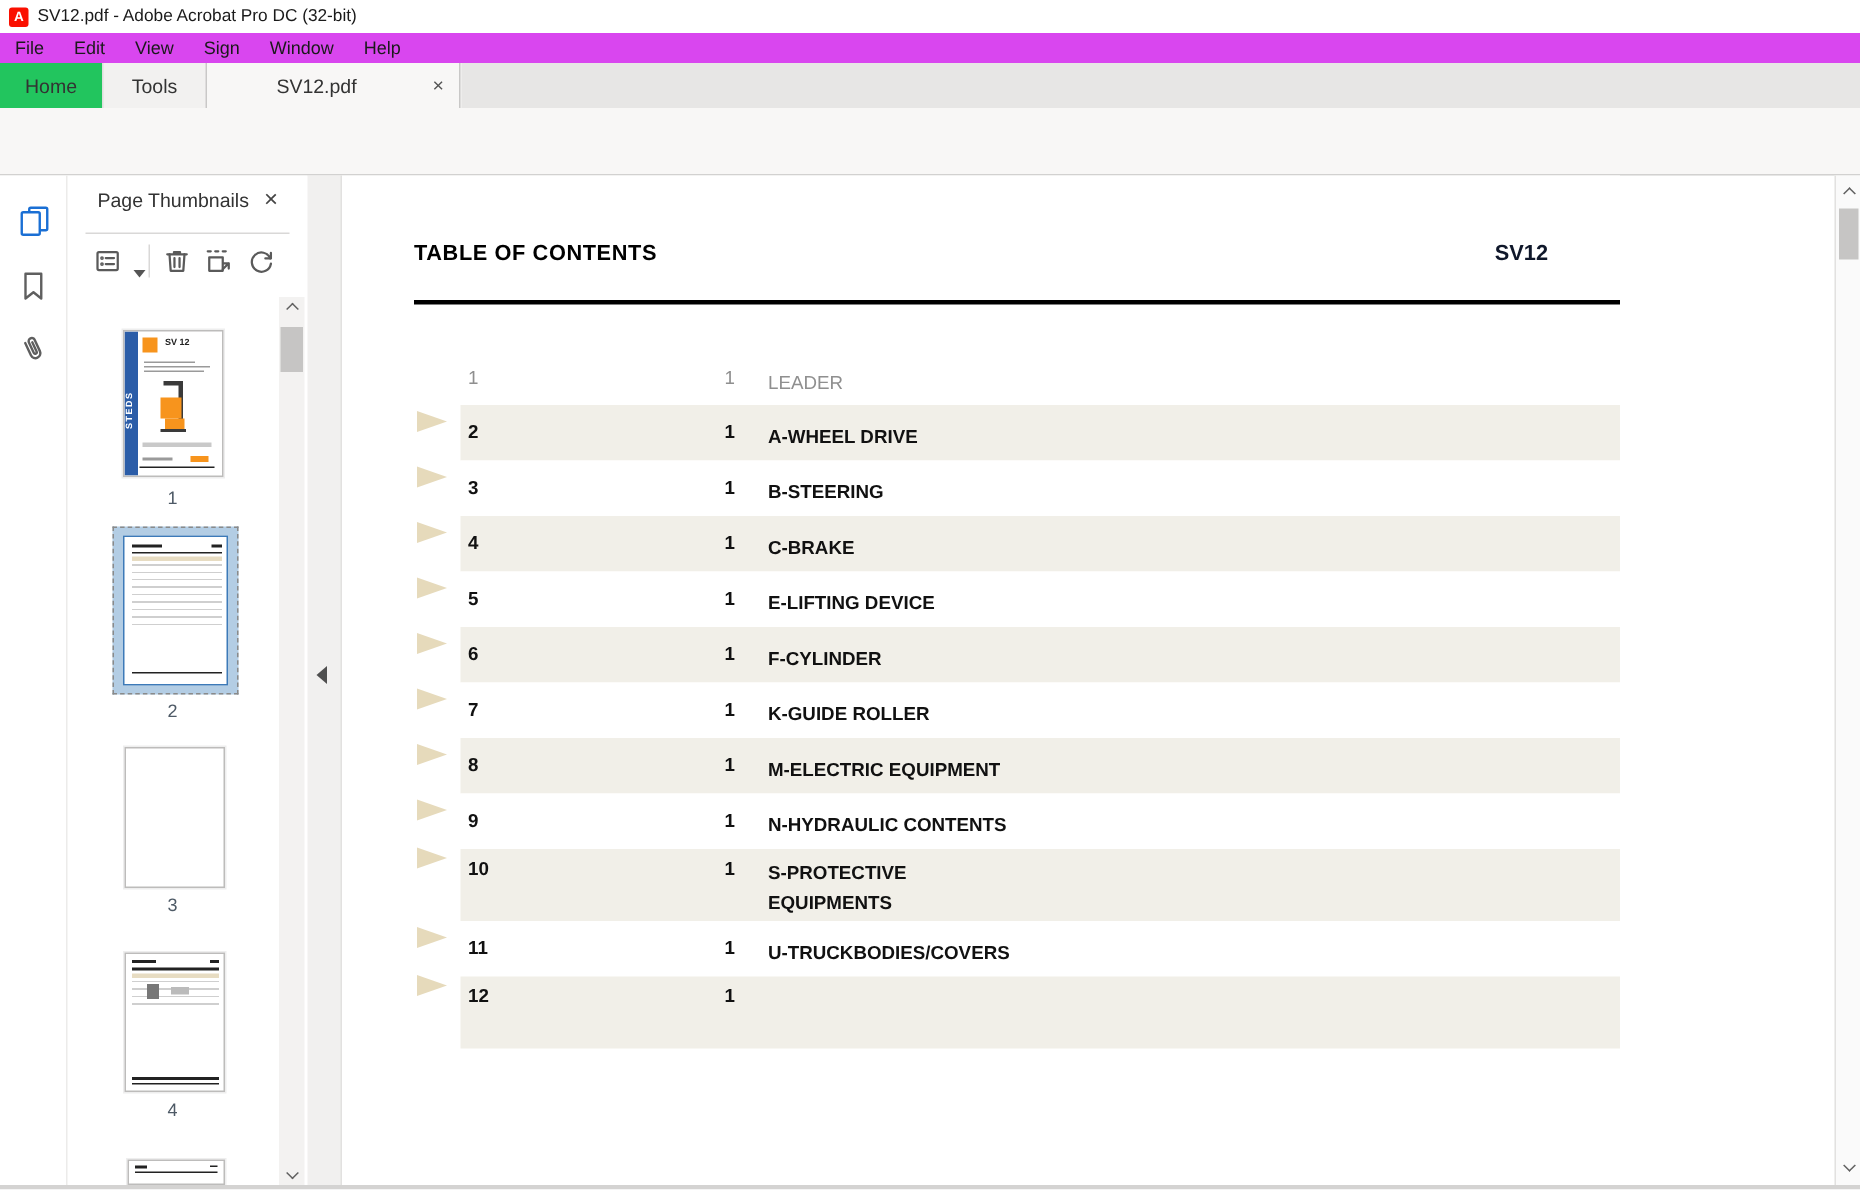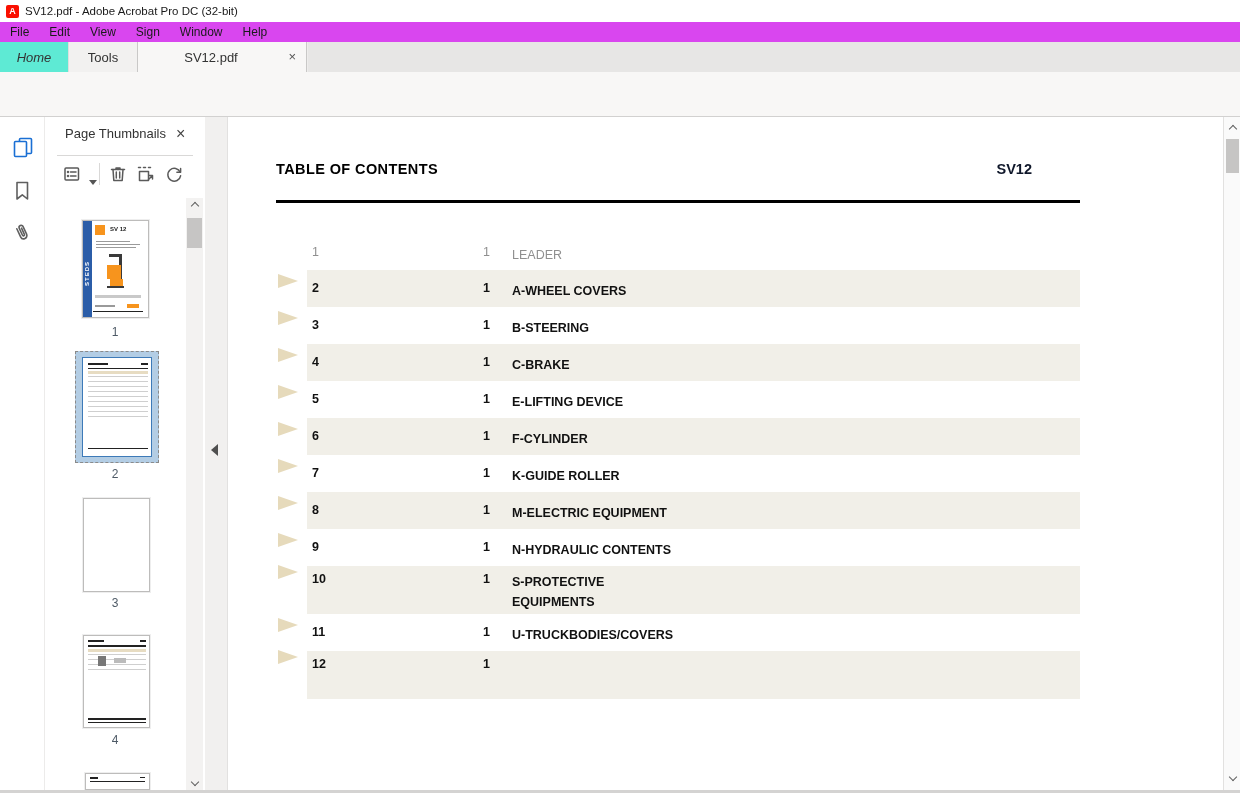--- a/index.html
+++ b/index.html
@@ -13,21 +13,21 @@
              display:flex; align-items:center; justify-content:center; border-radius:2px; }
   .title-text { font-size:11.5px; color:#1a1a1a; }
 
   
   .menubar { position:absolute; left:0; top:22px; width:1240px; height:20px; background:#d946ef; display:flex; align-items:center; }
   .menubar span { font-size:12px; color:#1a1a1a; padding:2px 10px; cursor:default; }
 
   
   .tabbar { position:absolute; left:0; top:42px; width:1240px; height:30px; background:#eeedec; }
   .tab { position:absolute; top:0; height:30px; display:flex; align-items:center; justify-content:center; font-size:13px; color:#333; }
-  .tab-home { left:0; width:68px; background:#5eead4;font-style:italic; }
+  .tab-home { left:0; width:68px; background:#22c55e; }
   .tab-tools { left:68px; width:69px; background:#f2f1f0; border-left:1px solid #e0dfde; }
   .tab-doc { left:137px; width:170px; background:#f8f7f6; border-left:1px solid #c9c8c7; border-right:1px solid #c9c8c7; }
   .tab-doc .doc-label { margin-right:22px; }
   .tab-close { position:absolute; right:10px; top:7px; font-size:13px; color:#555; line-height:15px; }
   .tab-rest { position:absolute; left:308px; top:0; right:0; height:30px; background:#e7e6e5; }
 
   
   .toolbar { position:absolute; left:0; top:72px; width:1240px; height:45px; background:#f8f7f6; border-bottom:1px solid #d2d1d0; }
   .tbtn { position:absolute; top:84px; width:22px; height:22px; display:flex; align-items:center; justify-content:center; }
   .tbtn svg { display:block; }
@@ -415,21 +415,21 @@
       <div class="trow first">
         <span class="c-fig">1</span>
         <span class="c-qty">1</span>
         <span class="c-desc">LEADER</span>
       </div>
 
       <div class="trow shaded">
         <span class="row-arrow"></span>
         <span class="c-fig">2</span>
         <span class="c-qty">1</span>
-        <span class="c-desc">A-WHEEL COVERS</span>
+        <span class="c-desc">A-WHEEL DRIVE</span>
       </div>
 
       <div class="trow">
         <span class="row-arrow"></span>
         <span class="c-fig">3</span>
         <span class="c-qty">1</span>
         <span class="c-desc">B-STEERING</span>
       </div>
 
       <div class="trow shaded">

